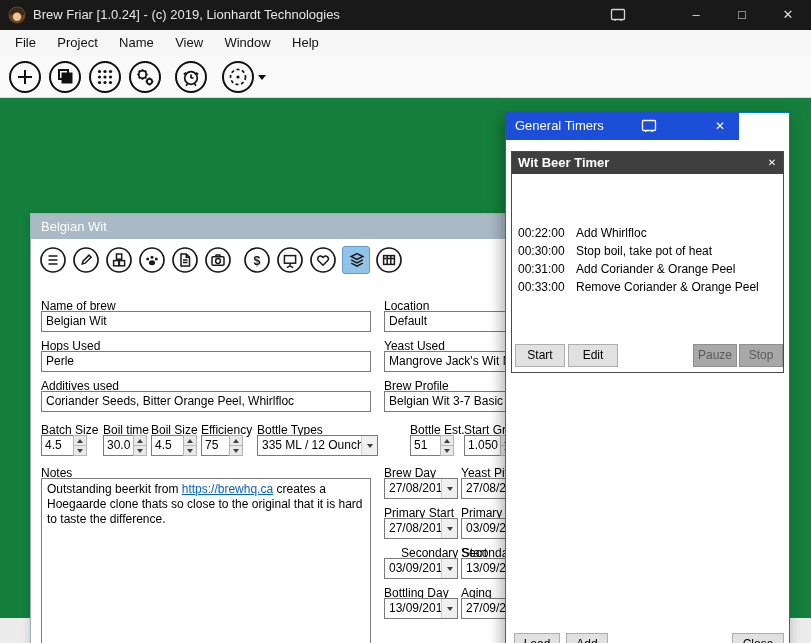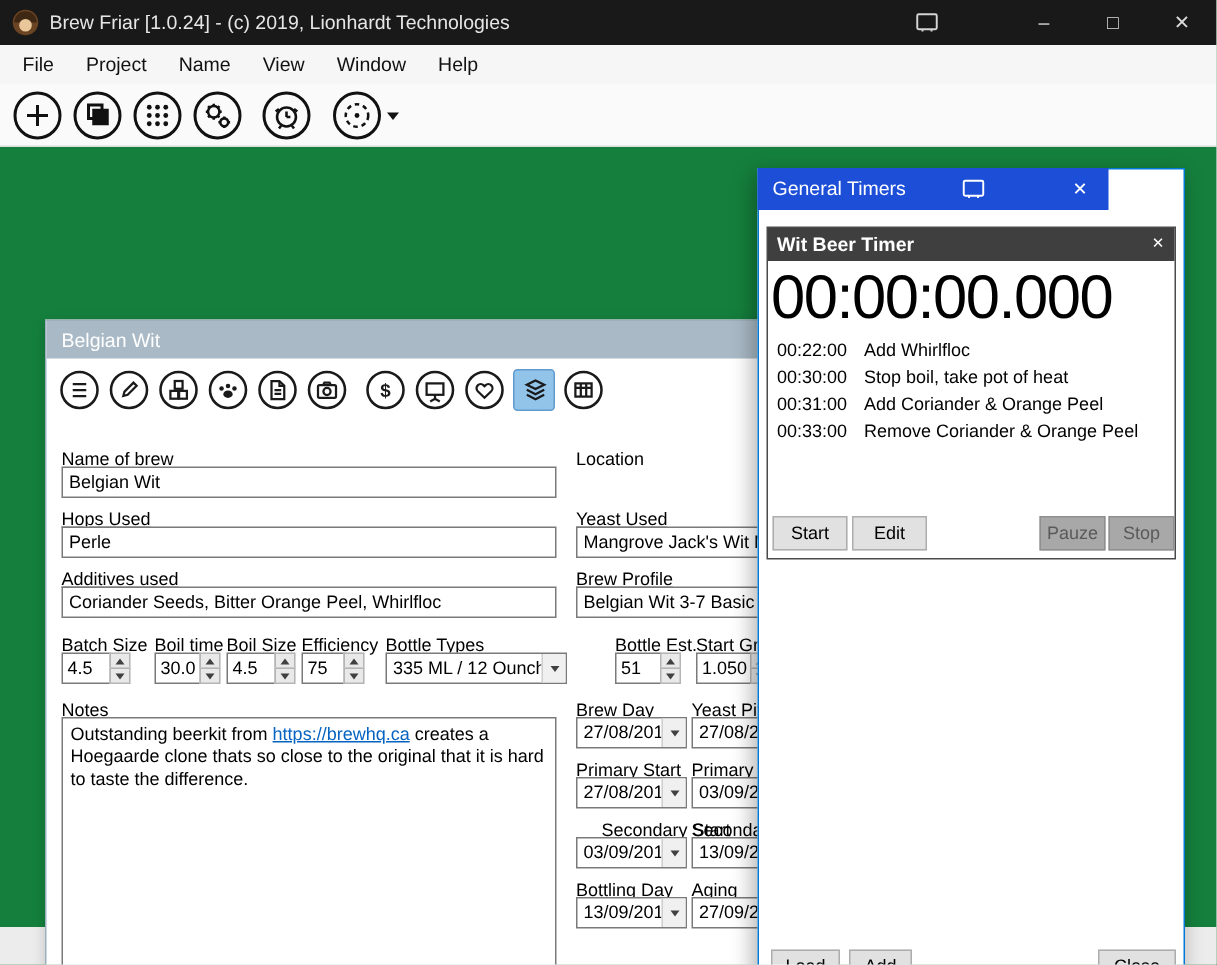--- a/index.html
+++ b/index.html
@@ -292,20 +292,21 @@
                 <rect x="8.6" y="9.6" width="10.8" height="8.8"></rect>
                 <path d="M8.6 12.6h10.8M12.2 9.6v8.8M15.8 9.6v8.8"></path>
               </g>
             </svg>
           </div>
       </div>
 
       <span class="abs lbl" style="left:10px;top:85px">Name of brew</span>
       <div class="abs tb" style="left:10px;top:97px;width:330px">Belgian Wit</div>
       <span class="abs lbl" style="left:353px;top:85px">Location</span>
+      <div class="abs tb" style="left:353px;top:97px;width:160px">Default</div>
 
       <span class="abs lbl link" style="left:10px;top:125px">Hops Used</span>
       <div class="abs tb" style="left:10px;top:137px;width:330px">Perle</div>
       <span class="abs lbl link" style="left:353px;top:125px">Yeast Used</span>
       <div class="abs tb" style="left:353px;top:137px;width:160px">Mangrove Jack's Wit M2</div>
 
       <span class="abs lbl link" style="left:10px;top:165px">Additives used</span>
       <div class="abs tb" style="left:10px;top:177px;width:330px">Coriander Seeds, Bitter Orange Peel, Whirlfloc</div>
       <span class="abs lbl link" style="left:353px;top:165px">Brew Profile</span>
       <div class="abs tb" style="left:353px;top:177px;width:160px">Belgian Wit 3-7 Basic Pro</div>
@@ -472,21 +473,20 @@
           </svg>
       </span>
       <span class="abs timers-close">✕</span>
     </div>
 
     <div class="abs panel">
       <div class="abs panel-hd">
         <span>Wit Beer Timer</span>
       </div>
       <span class="abs panel-x">✕</span>
-      <div class="abs display">00:00:00.000</div>
 
       <div class="abs events">
         <div class="ev">
           <span class="ev-time">00:22:00</span>
           <span class="ev-text">Add Whirlfloc</span>
         </div>
         <div class="ev">
           <span class="ev-time">00:30:00</span>
           <span class="ev-text">Stop boil, take pot of heat</span>
         </div>

